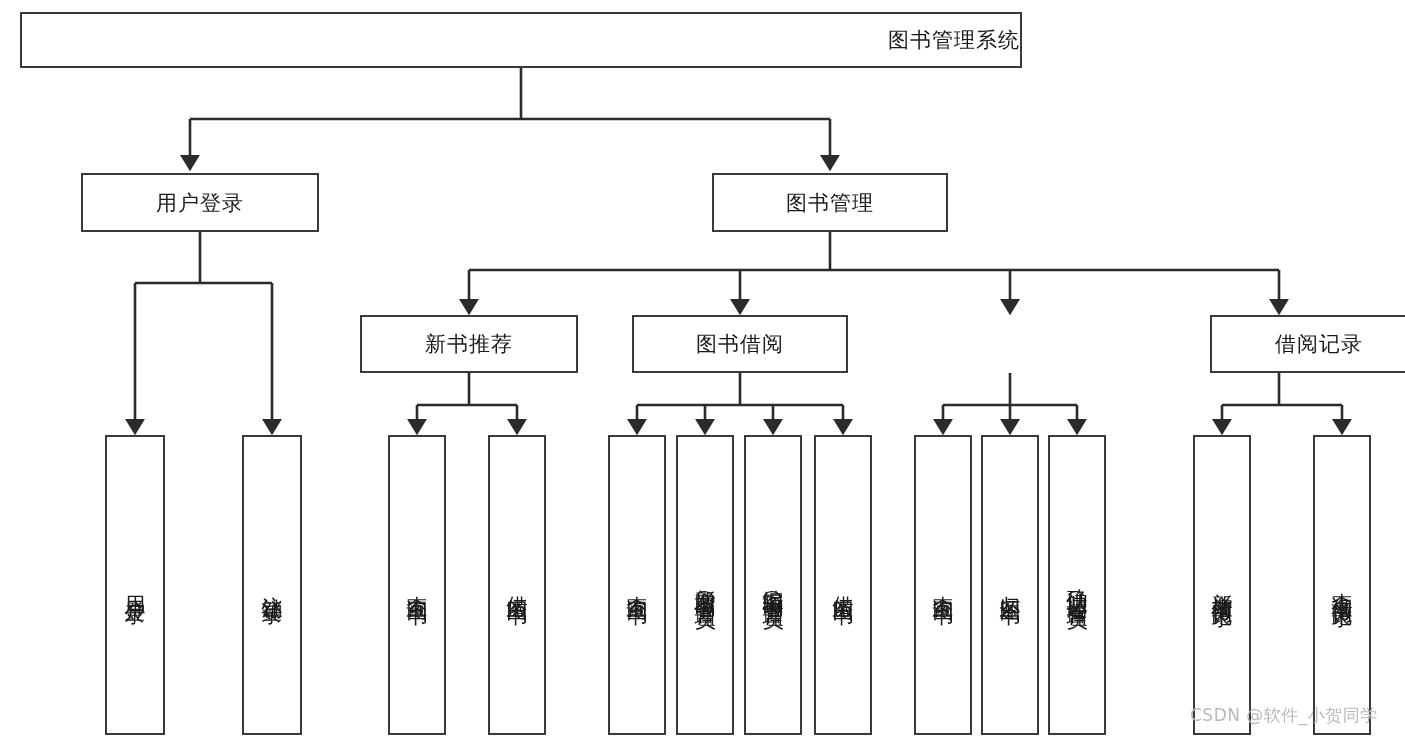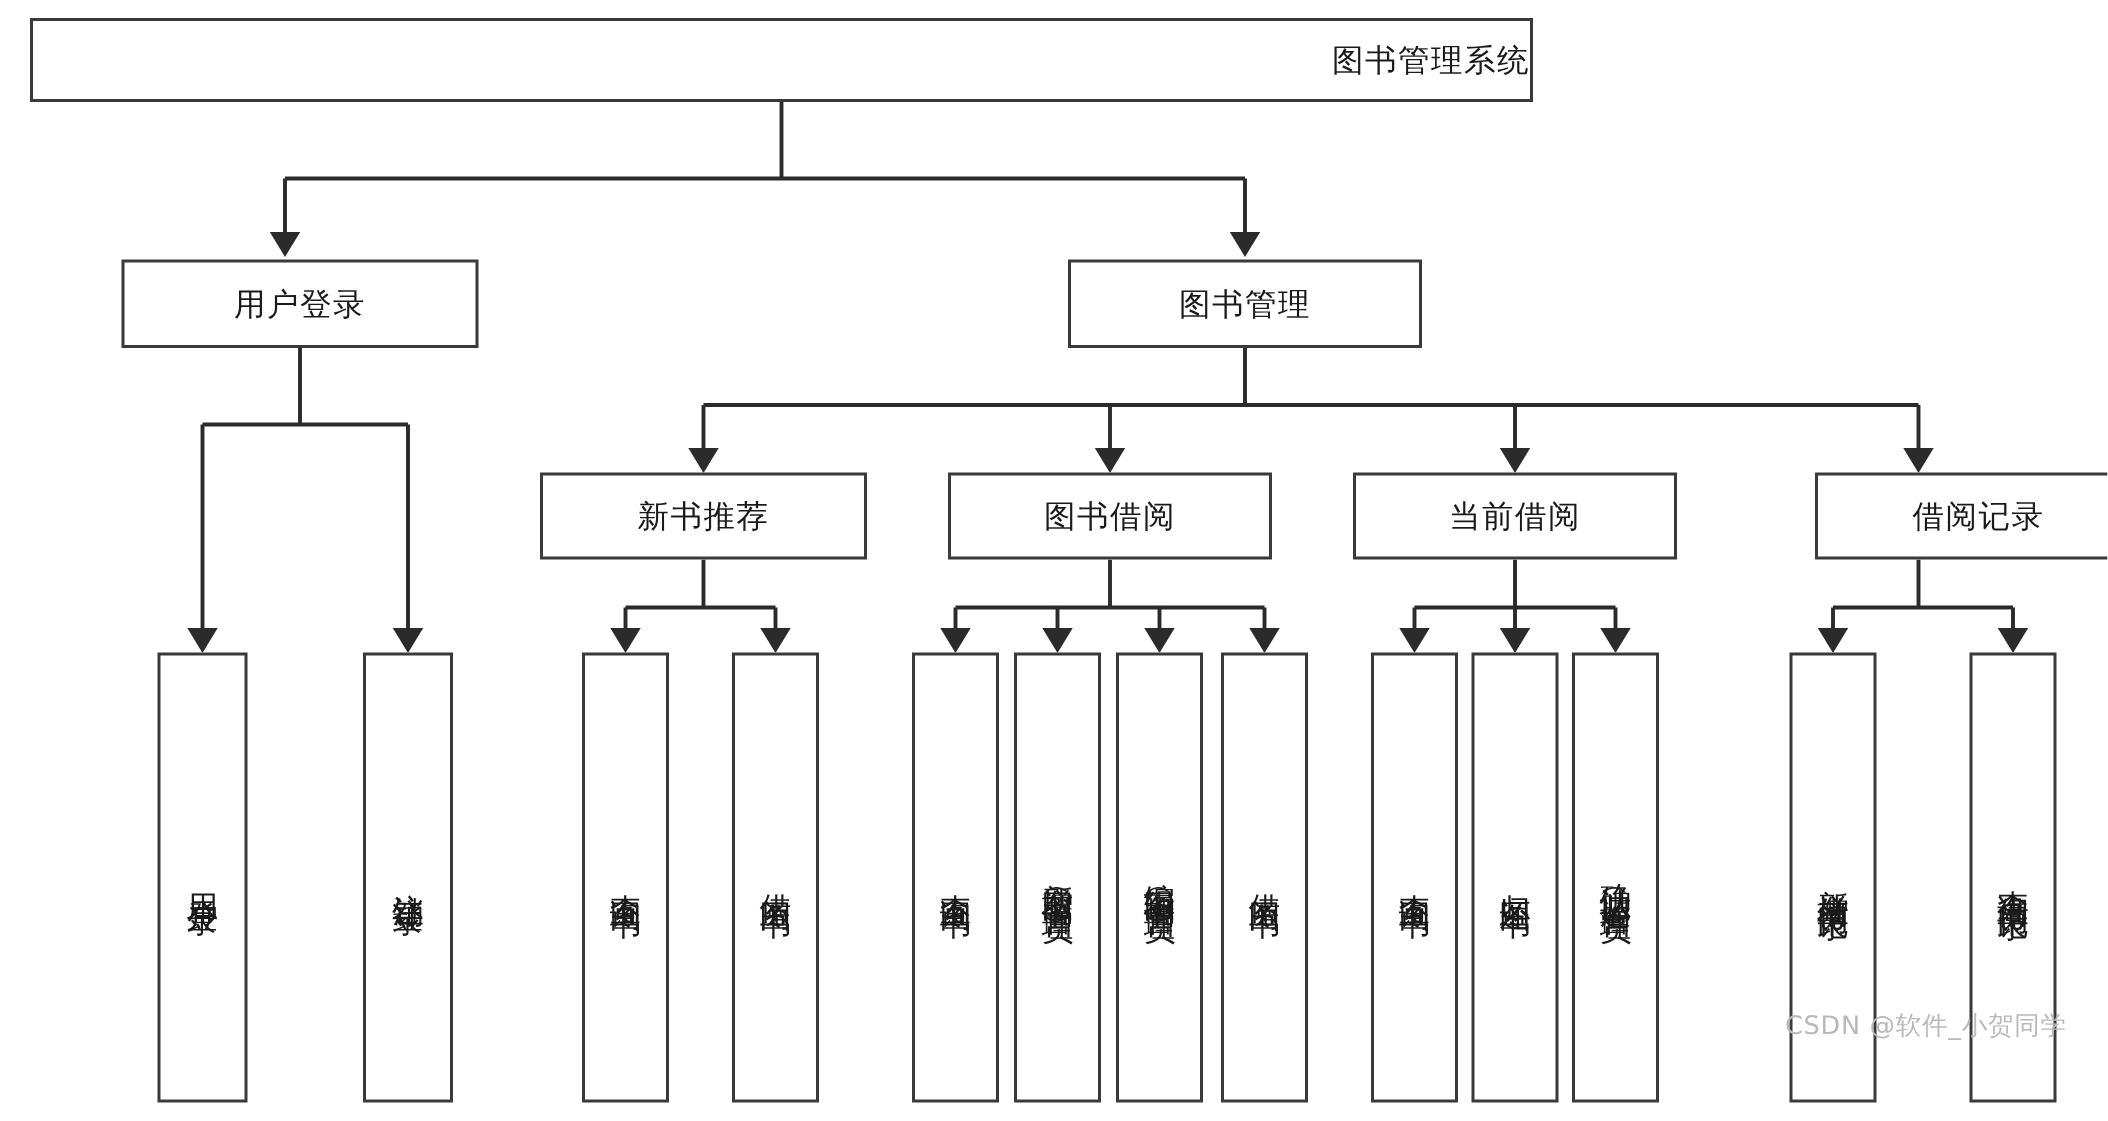--- a/index.html
+++ b/index.html
@@ -49,21 +49,21 @@
     white-space: nowrap;
   }
   .node.v .vlabel {
     writing-mode: vertical-rl;
     text-orientation: upright;
     display: block;
   }
   .watermark {
     position: absolute;
     left: 1190px;
-    top: 672px;
+    top: 704px;
     font-size: 17px;
     color: #b9b9b9;
     letter-spacing: 0.5px;
     z-index: 3;
     white-space: nowrap;
   }
 </style>
 </head>
 <body>
 
@@ -130,23 +130,20 @@
   <div class="node h" style="left:712px; top:173px; width:236px; height:59px;text-align:center;">
     <span>图书管理</span>
   </div>
 
   <div class="node h" style="left:360px; top:315px; width:218px; height:58px;align-items:center;">
     <span>新书推荐</span>
   </div>
   <div class="node h" style="left:632px; top:315px; width:216px; height:58px;">
     <span>图书借阅</span>
   </div>
-  <div class="node h" style="left:902px; top:315px; width:216px; height:58px;">
-    <span>当前借阅</span>
-  </div>
   <div class="node h" style="left:1210px; top:315px; width:218px; height:58px;">
     <span>借阅记录</span>
   </div>
 
   <div class="node v" style="left:105px; top:435px; width:60px; height:300px;">
     <span class="vlabel">用户登录</span>
   </div>
   <div class="node v" style="left:242px; top:435px; width:60px; height:300px;">
     <span class="vlabel">注销登录</span>
   </div>

